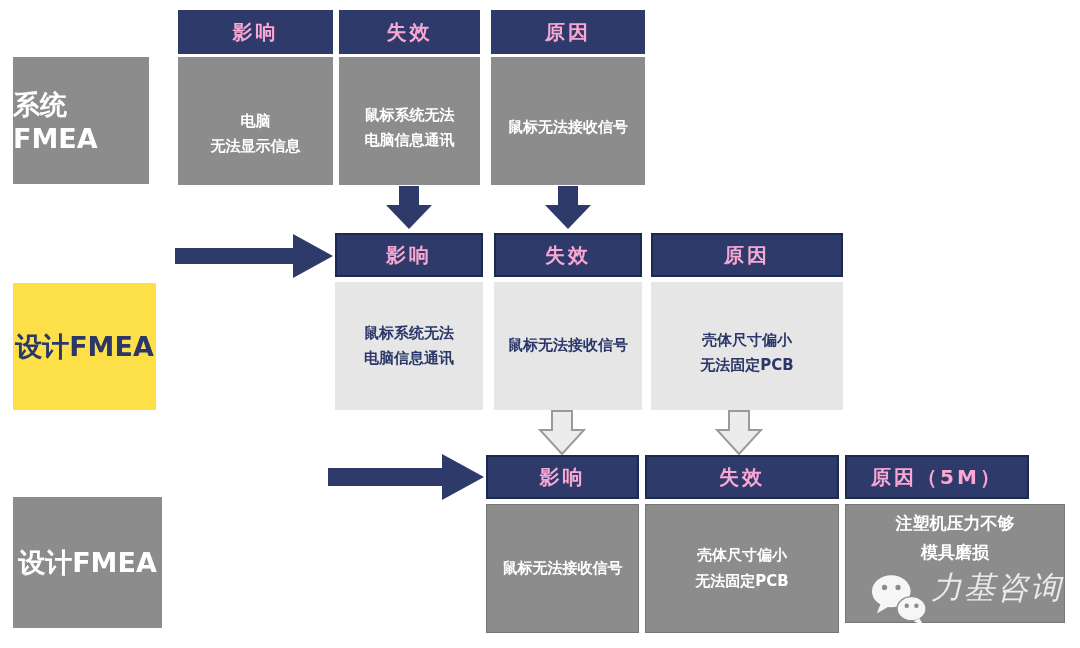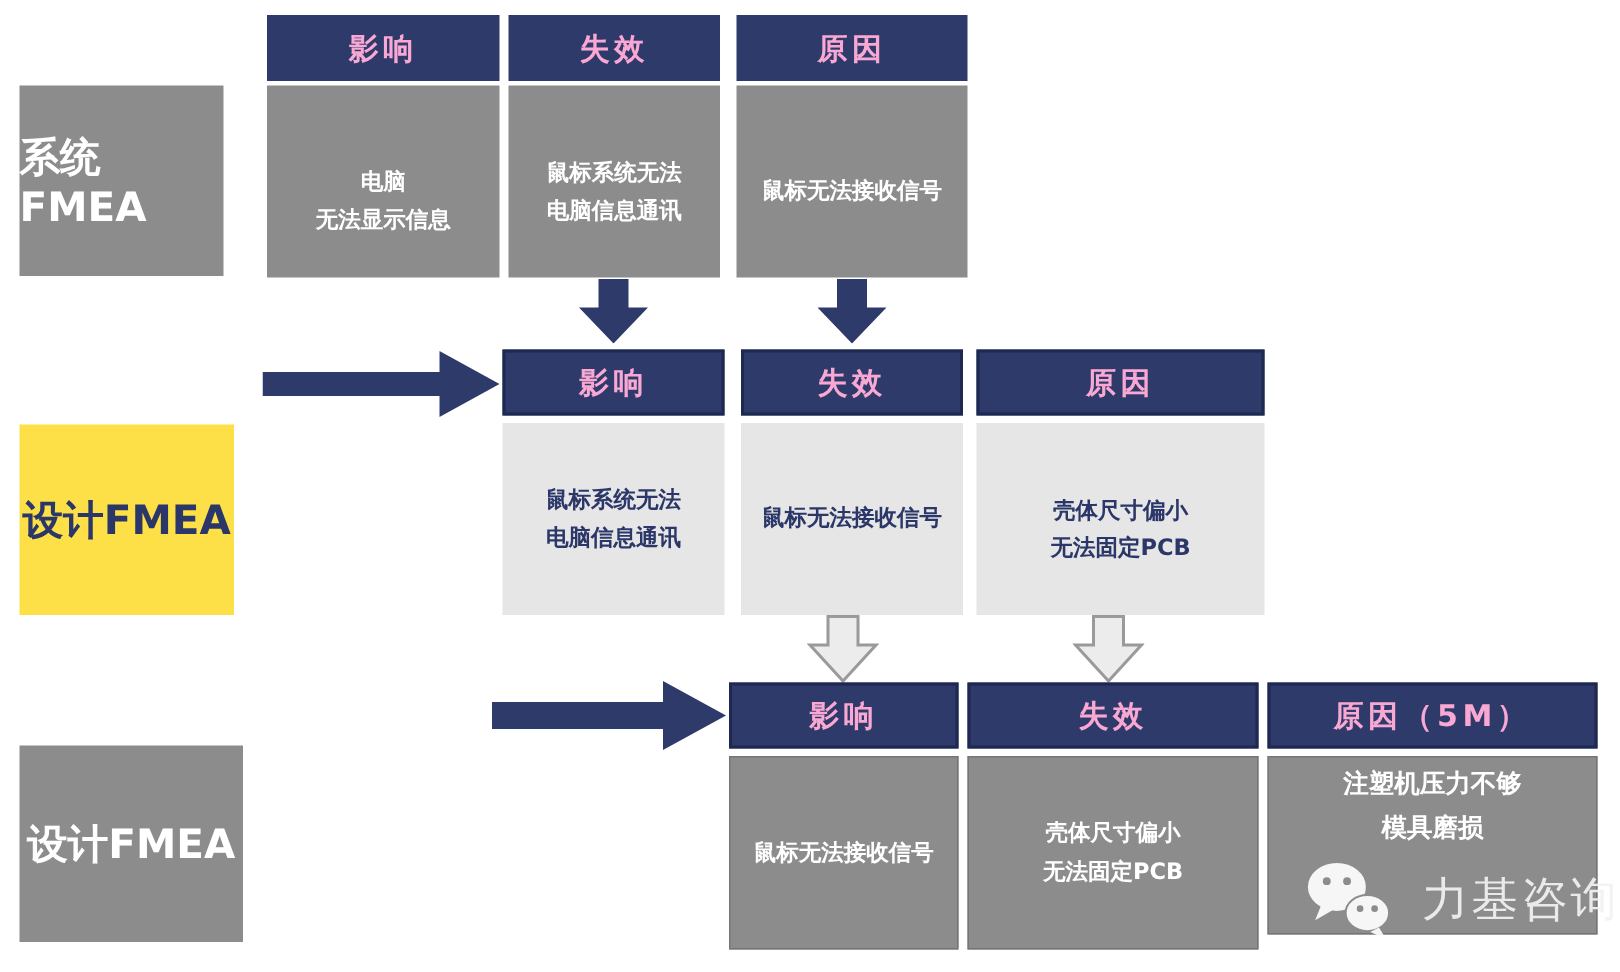--- a/index.html
+++ b/index.html
@@ -22,21 +22,21 @@
   .light{background:#e6e6e6;color:#2b3768;}
   .lbl{
     display:flex;align-items:center;justify-content:center;
     font-weight:bold;font-size:27px;
   }
   .lbl.dk{background:#8c8c8c;color:#ffffff;}
   .lbl.lt{background:#fde047;color:#2b3768;}
   .low{padding-top:26px;}
   .low2{padding-top:14px;}
   .wm{
-    display:flex;align-items:center;gap:20px;
+    display:flex;align-items:flex-start;gap:3px;font-style:italic;
   }
   .wm-text{
     color:rgba(242,242,242,0.92);font-size:31px;letter-spacing:2px;line-height:1;
   }
 </style>
 </head>
 <body>
 
 <div class="canvas">
 
@@ -83,21 +83,21 @@
   </svg>
 
   <div class="abs lbl dk" style="left:13px;top:497px;width:149px;height:131px;">设计FMEA</div>
 
   <svg class="abs" style="left:328px;top:454px;" width="156" height="46" viewBox="0 0 156 46">
     <polygon points="0,14 114,14 114,0 156,23 114,46 114,32 0,32" fill="#2e3a69"></polygon>
   </svg>
 
   <div class="abs hdr b" style="left:486px;top:455px;width:153px;height:44px;">影响</div>
   <div class="abs hdr b" style="left:645px;top:455px;width:194px;height:44px;">失效</div>
-  <div class="abs hdr b" style="left:845px;top:455px;width:220px;height:44px;">原因（5M）</div>
+  <div class="abs hdr b" style="left:845px;top:455px;width:184px;height:44px;">原因（5M）</div>
 
   <div class="abs cell dark darkb" style="left:486px;top:504px;width:153px;height:129px;">鼠标无法接收信号</div>
   <div class="abs cell dark darkb" style="left:645px;top:504px;width:194px;height:129px;">壳体尺寸偏小
 无法固定PCB</div>
   <div class="abs cell dark darkb" style="left:845px;top:504px;width:220px;height:119px;padding-bottom:52px;font-size:17px;">注塑机压力不够
 模具磨损</div>
 
   <div class="abs wm" style="left:870px;top:572px;">
     <svg width="58" height="56" viewBox="0 0 60 56" style="opacity:.92;">
       <ellipse cx="22" cy="19" rx="20" ry="16.5" fill="#ffffff"></ellipse>

